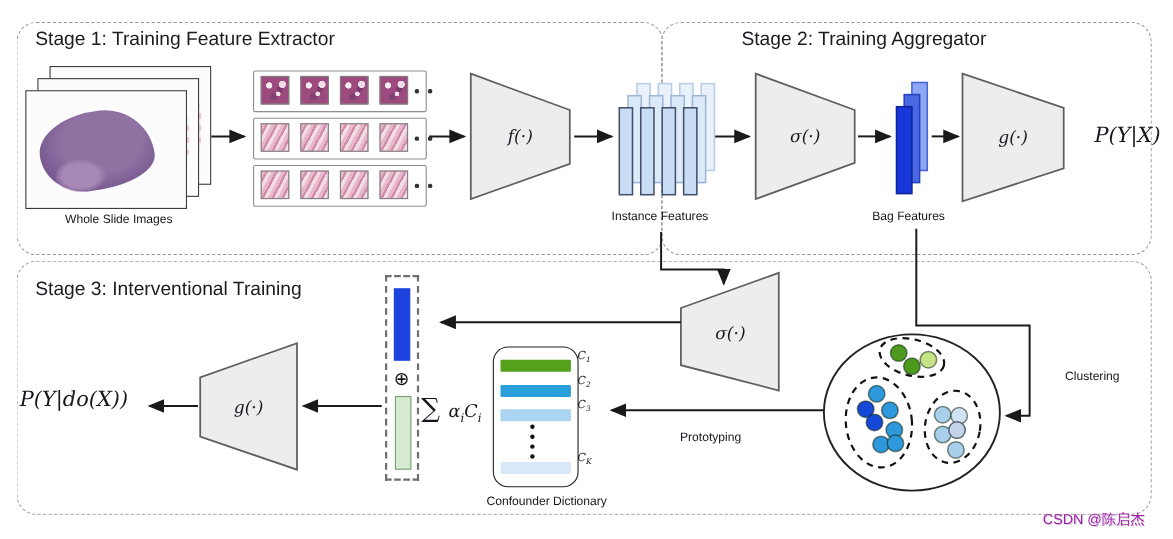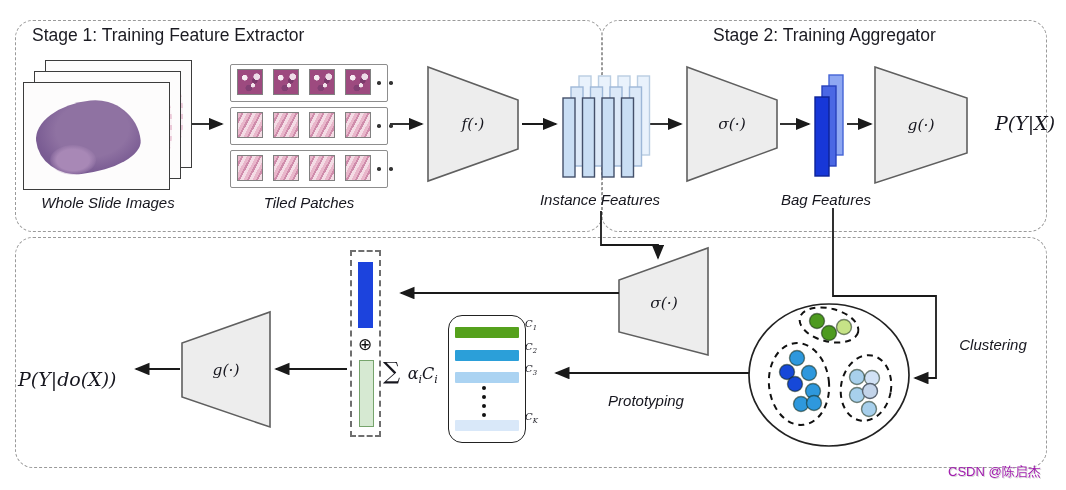--- a/index.html
+++ b/index.html
@@ -2,21 +2,21 @@
 <html><head>
 <meta charset="utf-8">
 <style>
   html,body{margin:0;padding:0;background:#fff;}
   .canvas{position:relative;width:1066px;height:490px;background:#fff;overflow:hidden;
           font-family:"Liberation Sans",sans-serif;color:#16161e;}
   .abs{position:absolute;}
   svg.layer{position:absolute;left:0;top:0;width:1066px;height:490px;}
   .stagebox{position:absolute;border:1.7px dashed #9a9a9a;border-radius:18px;background:transparent;}
   .stage-title{position:absolute;font-size:17.5px;color:#1b1b22;white-space:nowrap;}
-  .lbl{position:absolute;font-size:15px;color:#16161e;white-space:nowrap;text-align:center;font-style:italic;}
+  .lbl{position:absolute;font-size:11px;color:#16161e;white-space:nowrap;text-align:center;}
   .math{font-family:"DejaVu Serif","Liberation Serif",serif;font-style:italic;text-align:center;}
   .math-big{font-size:19px;}
   .trap-lbl{position:absolute;font-size:15.5px;text-align:center;white-space:nowrap;}
   sub{font-size:68%;}
   
   .wsi-card{position:absolute;width:145px;height:106px;background:#fdfcfc;border:1.6px solid #3c3c3c;}
   .wsi-blob{position:absolute;left:12px;top:18px;width:104px;height:72px;
     background:radial-gradient(ellipse at 55% 40%,#8f72a2 0 45%,#7a5c93 70%,#6d5088 100%);
     border-radius:56% 44% 60% 40% / 48% 62% 38% 52%;transform:rotate(-6deg);}
   .wsi-blob2{position:absolute;left:26px;top:62px;width:46px;height:30px;
@@ -130,21 +130,22 @@
         <circle cx="814" cy="403" r="7.5" fill="#2e98dd" stroke="rgba(20,40,20,0.55)" stroke-width="1.4"></circle>
         <circle cx="857" cy="377" r="7.5" fill="#a8d0ec" stroke="rgba(20,40,20,0.55)" stroke-width="1.4"></circle>
         <circle cx="872" cy="378" r="7.5" fill="#d2e2f5" stroke="rgba(20,40,20,0.55)" stroke-width="1.4"></circle>
         <circle cx="857" cy="395" r="7.5" fill="#a8d0ec" stroke="rgba(20,40,20,0.55)" stroke-width="1.4"></circle>
         <circle cx="870" cy="391" r="7.5" fill="#c3d4ea" stroke="#5a6472" stroke-width="1.4"></circle>
         <circle cx="869" cy="409" r="7.5" fill="#a8d0ec" stroke="rgba(20,40,20,0.55)" stroke-width="1.4"></circle>
       </g>
   </svg>
 
   <div class="stage-title" style="left:32px;top:25px;">Stage 1: Training Feature Extractor</div>
-  <div class="stage-title" style="left:713px;top:25px;">Stage 2: Training Aggregator</div>
+  <div class="stage-title" style="left:674px;top:25px;">Stage 2: Training Aggregator</div>
+  <div class="stage-title" style="left:32px;top:252px;">Stage 3: Interventional Training</div>
 
   <div>
     <div class="wsi-card" style="left:45px;top:60px;">
       <div class="wsi-fringe"></div>
     </div>
     <div class="wsi-card" style="left:34px;top:71px;">
       <div class="wsi-fringe"></div>
     </div>
     <div class="wsi-card" style="left:23px;top:82px;">
       <div class="wsi-blob"></div>
@@ -172,33 +173,32 @@
       </div>
       <div class="strip" style="left: 230px; top: 150px;">
         <div class="patch light" style="left: 6px;"></div>
         <div class="patch light" style="left: 42px;"></div>
         <div class="patch light" style="left: 78px;"></div>
         <div class="patch light" style="left: 114px;"></div>
         <div class="strip-dot" style="left: 146px;"></div>
         <div class="strip-dot" style="left: 158px;"></div>
       </div>
     </div>
-  <div class="lbl" style="left:234px;top:194px;width:150px;">Tiled Patches</div>
 
   <div class="trap-lbl math" style="left:443px;top:115px;width:60px;">f(·)</div>
   <div class="trap-lbl math" style="left:702px;top:115px;width:60px;">σ(·)</div>
   <div class="trap-lbl math" style="left:891px;top:116px;width:60px;">g(·)</div>
   <div class="trap-lbl math" style="left:634px;top:294px;width:60px;">σ(·)</div>
   <div class="trap-lbl math" style="left:196px;top:361px;width:60px;">g(·)</div>
 
   <div class="lbl" style="left:529px;top:191px;width:142px;">Instance Features</div>
   <div class="lbl" style="left:772px;top:191px;width:108px;">Bag Features</div>
 
   <div class="math math-big" style="position:absolute;left:995px;top:112px;">P(Y|X)</div>
-  <div class="math math-big" style="position:absolute;left:18px;top:368px;">P(Y|do(X))</div>
+  <div class="math math-big" style="position:absolute;left:18px;top:352px;">P(Y|do(X))</div>
 
   <div class="combo-box" style="left:350px;top:250px;width:31px;height:187px;"></div>
   <div class="combo-bar" id="combo-blue" style="left: 358px; top: 262px; width: 15px; height: 66px; background: rgb(28, 67, 221);"></div>
   <div class="abs" style="left:358px;top:334px;font-size:17px;color:#111;">⊕</div>
   <div class="combo-bar" id="combo-green" style="left: 359px; top: 360px; width: 15px; height: 67px; background: rgb(214, 233, 210); border: 1.5px solid rgb(118, 164, 108);"></div>
 
   <div class="abs math" id="sum-expr" style="left:383px;top:357px;font-size:16px;"><span style="font-size: 24px; font-style: normal;">∑ </span><span>α</span><sub>i</sub><span>C</span><sub>i</sub></div>
 
   <div class="abs" id="dictionary" style="left:448px;top:315px;width:110px;height:130px;">
     <div class="dict-box"></div>
@@ -208,18 +208,19 @@
       <div class="dict-lbl math" style="top: 26px;">C<sub>2</sub></div>
       <div class="dict-bar" style="top: 57px; background: rgb(171, 211, 242);"></div>
       <div class="dict-lbl math" style="top: 48px;">C<sub>3</sub></div>
       <div class="dict-bar" style="top: 105px; background: rgb(217, 232, 249);"></div>
       <div class="dict-lbl math" style="top: 96px;">C<sub>K</sub></div>
       <div class="dict-dot" style="left: 34px; top: 71px;"></div>
       <div class="dict-dot" style="left: 34px; top: 80px;"></div>
       <div class="dict-dot" style="left: 34px; top: 89px;"></div>
       <div class="dict-dot" style="left: 34px; top: 98px;"></div>
     </div>
+  <div class="lbl" style="left:414px;top:450px;width:166px;">Confounder Dictionary</div>
 
   <div class="lbl" style="left:948px;top:336px;width:90px;">Clustering</div>
   <div class="lbl" style="left:601px;top:392px;width:90px;">Prototyping</div>
 
   <div class="watermark" style="left:948px;top:463px;">CSDN @陈启杰</div>
 </div>
 
 </body></html>

